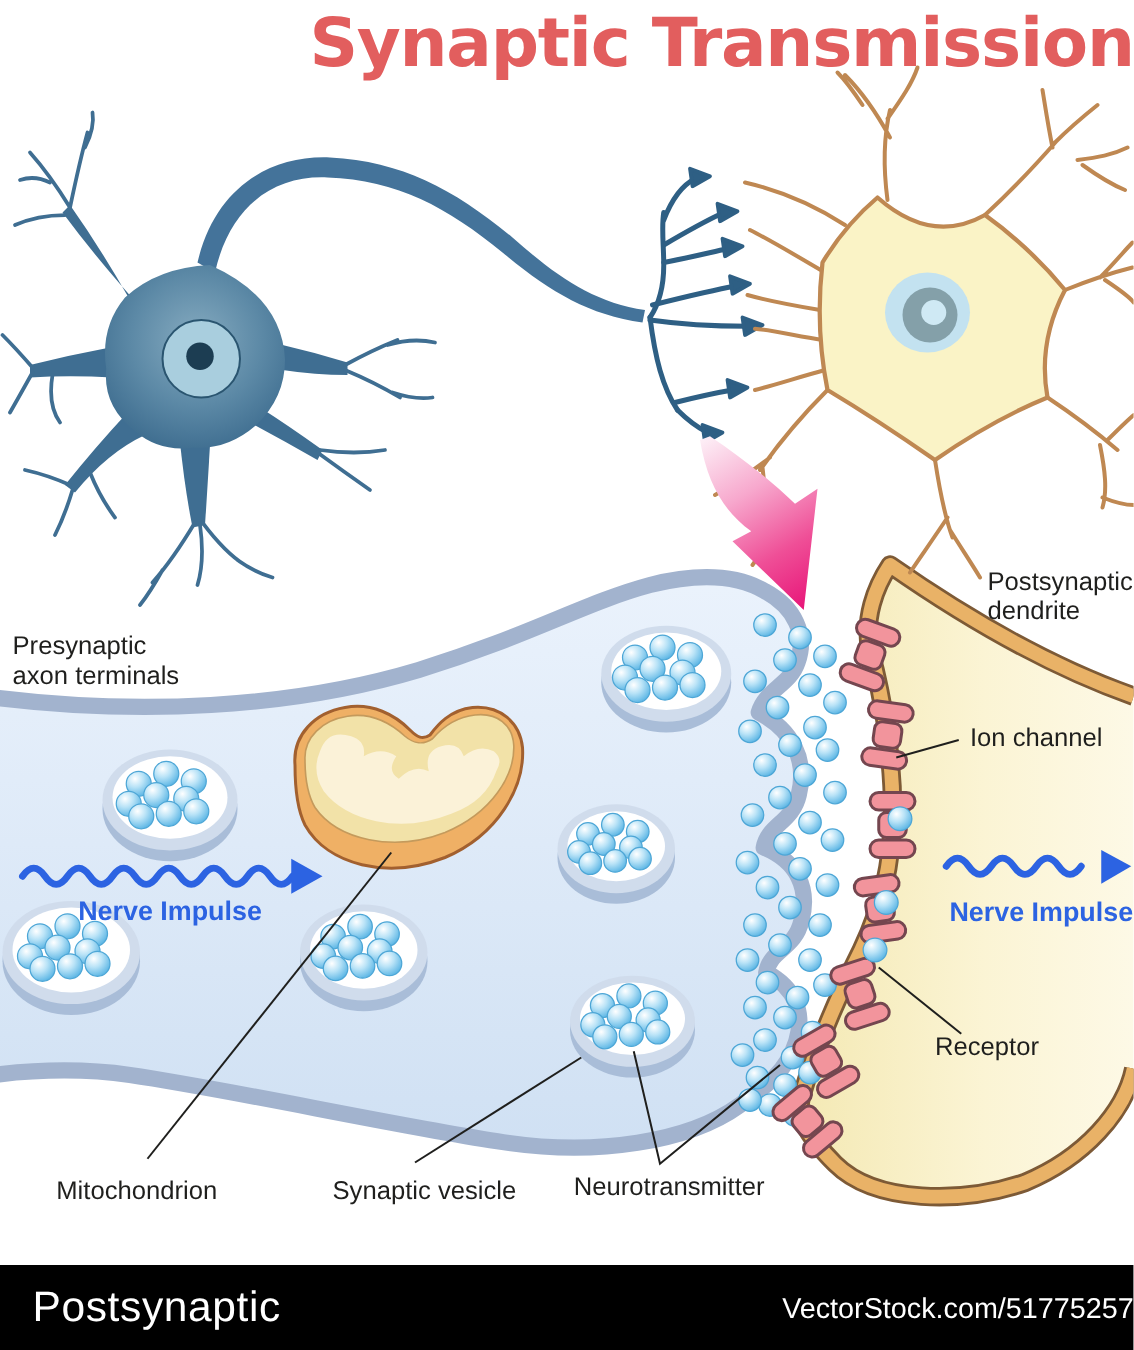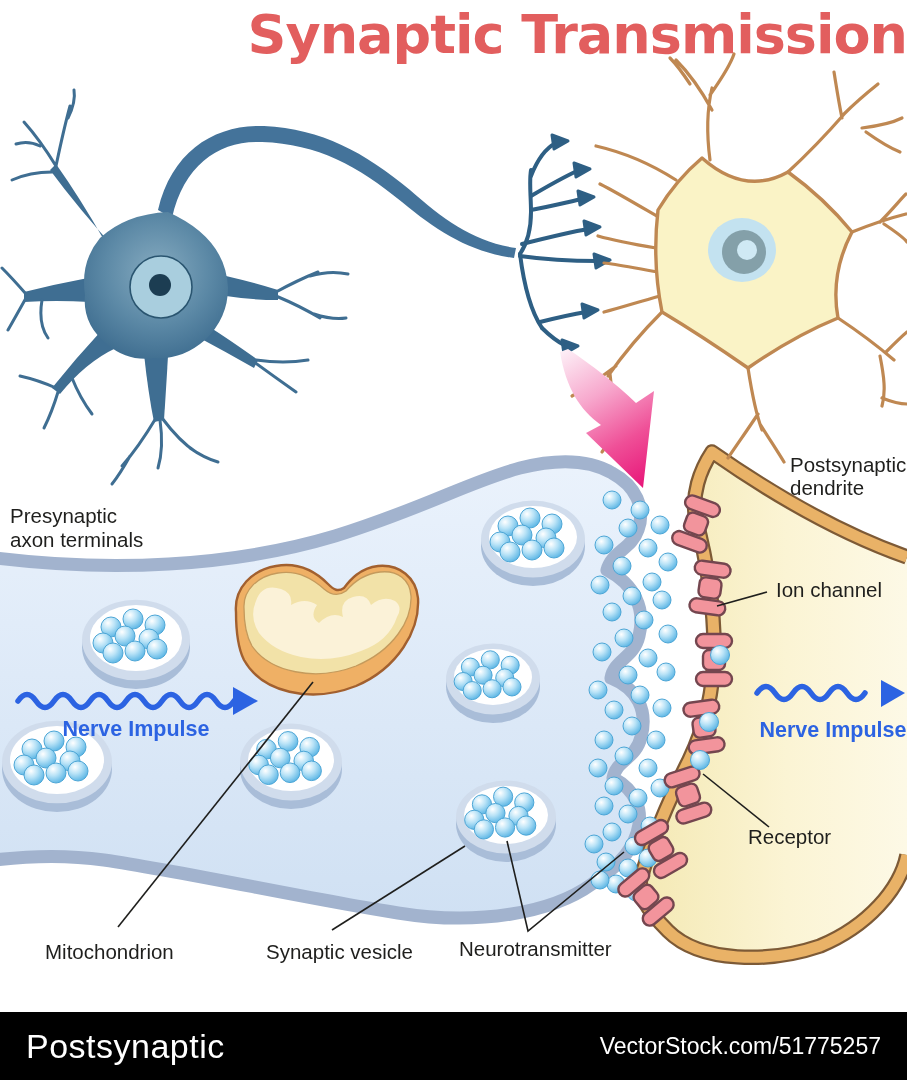--- a/index.html
+++ b/index.html
@@ -16,21 +16,21 @@
          text-align:right;font-family:"DejaVu Sans",sans-serif;font-weight:800;
          font-size:54px;letter-spacing:-1px;color:var(--title-red,#e25e5e);}
   svg.canvas{position:absolute;top:0;left:0;display:block;}
   .lbl{font-family:"Liberation Sans",sans-serif;font-size:20.5px;fill:var(--label-black,#1f1f1d);}
   .impulse-lbl{font-family:"Liberation Sans",sans-serif;font-size:21.5px;font-weight:bold;
          fill:var(--impulse-blue,#2c63e2);text-anchor:middle;}
   .leader{stroke:var(--label-black,#1f1f1d);stroke-width:1.6;fill:none;}
   .footer{position:absolute;left:0;bottom:0;width:907px;height:68px;background:var(--footer-bg,#000);
          display:flex;align-items:center;justify-content:space-between;}
   .brand{color:var(--footer-text,#fff);font-size:34px;margin-left:26px;letter-spacing:0.5px;}
-  .credit{color:var(--footer-text,#fff);font-size:23px;margin-right:26px;}
+  .credit{color:var(--footer-text,#fff);font-size:23px;}
 </style>
 </head>
 <body>
 
 <div class="stage">
 
   <svg class="canvas" width="907" height="1012" viewBox="0 0 907 1012">
     <defs>
       <radialGradient id="bodyGrad" gradientUnits="userSpaceOnUse" cx="157" cy="272" r="95">
         <stop offset="0%" stop-color="#86abc0"></stop>

